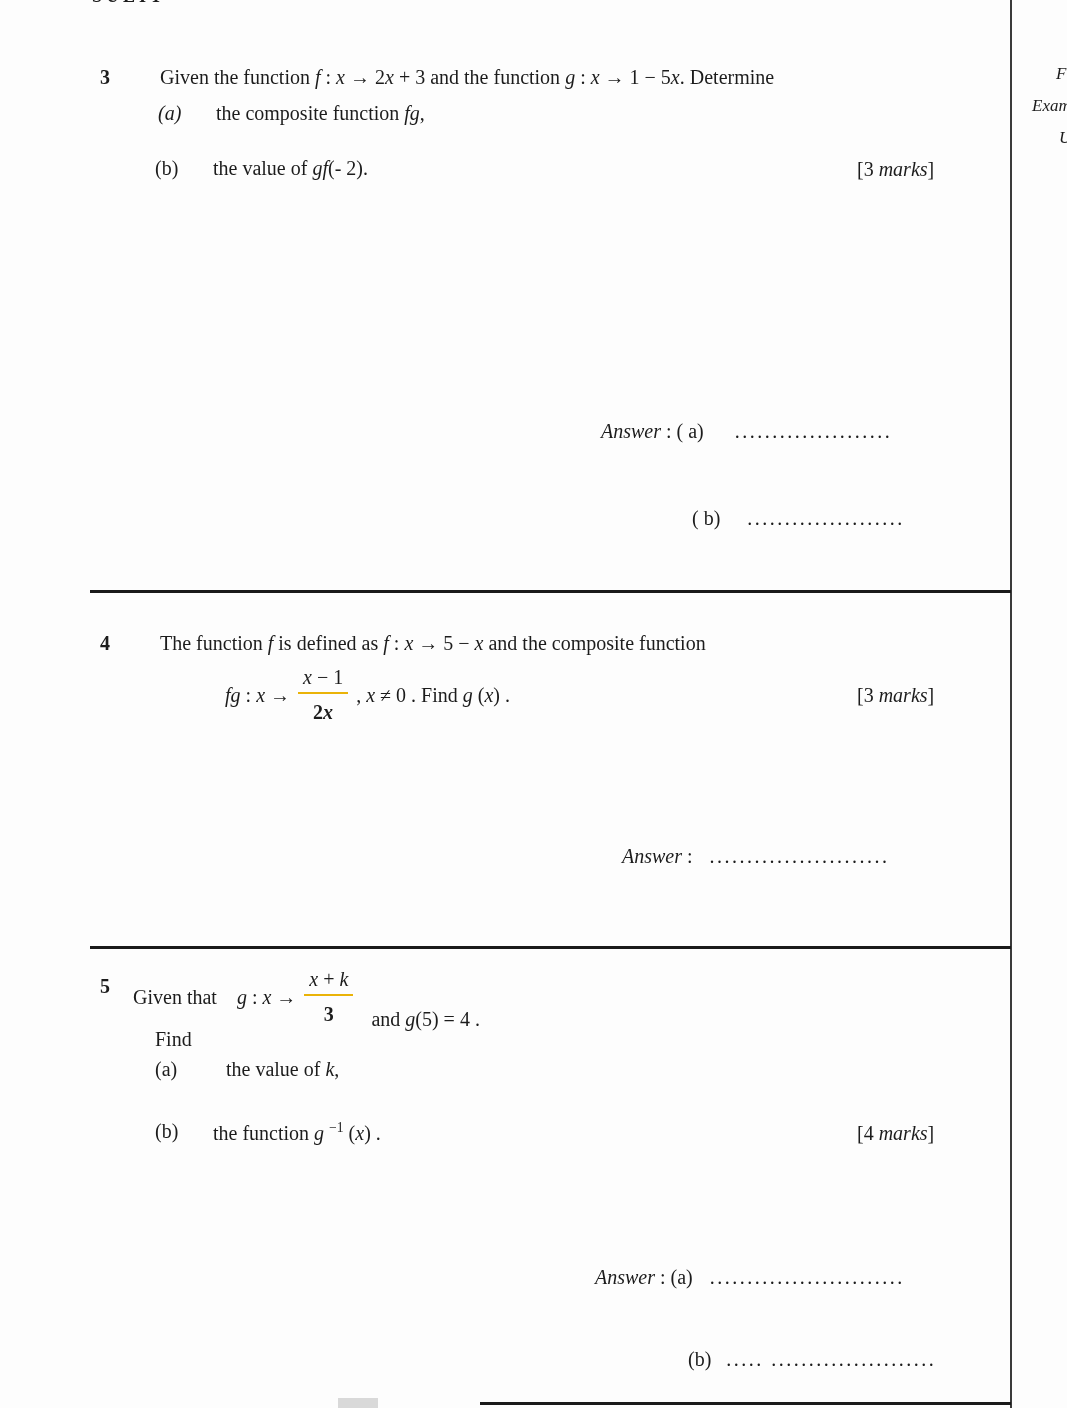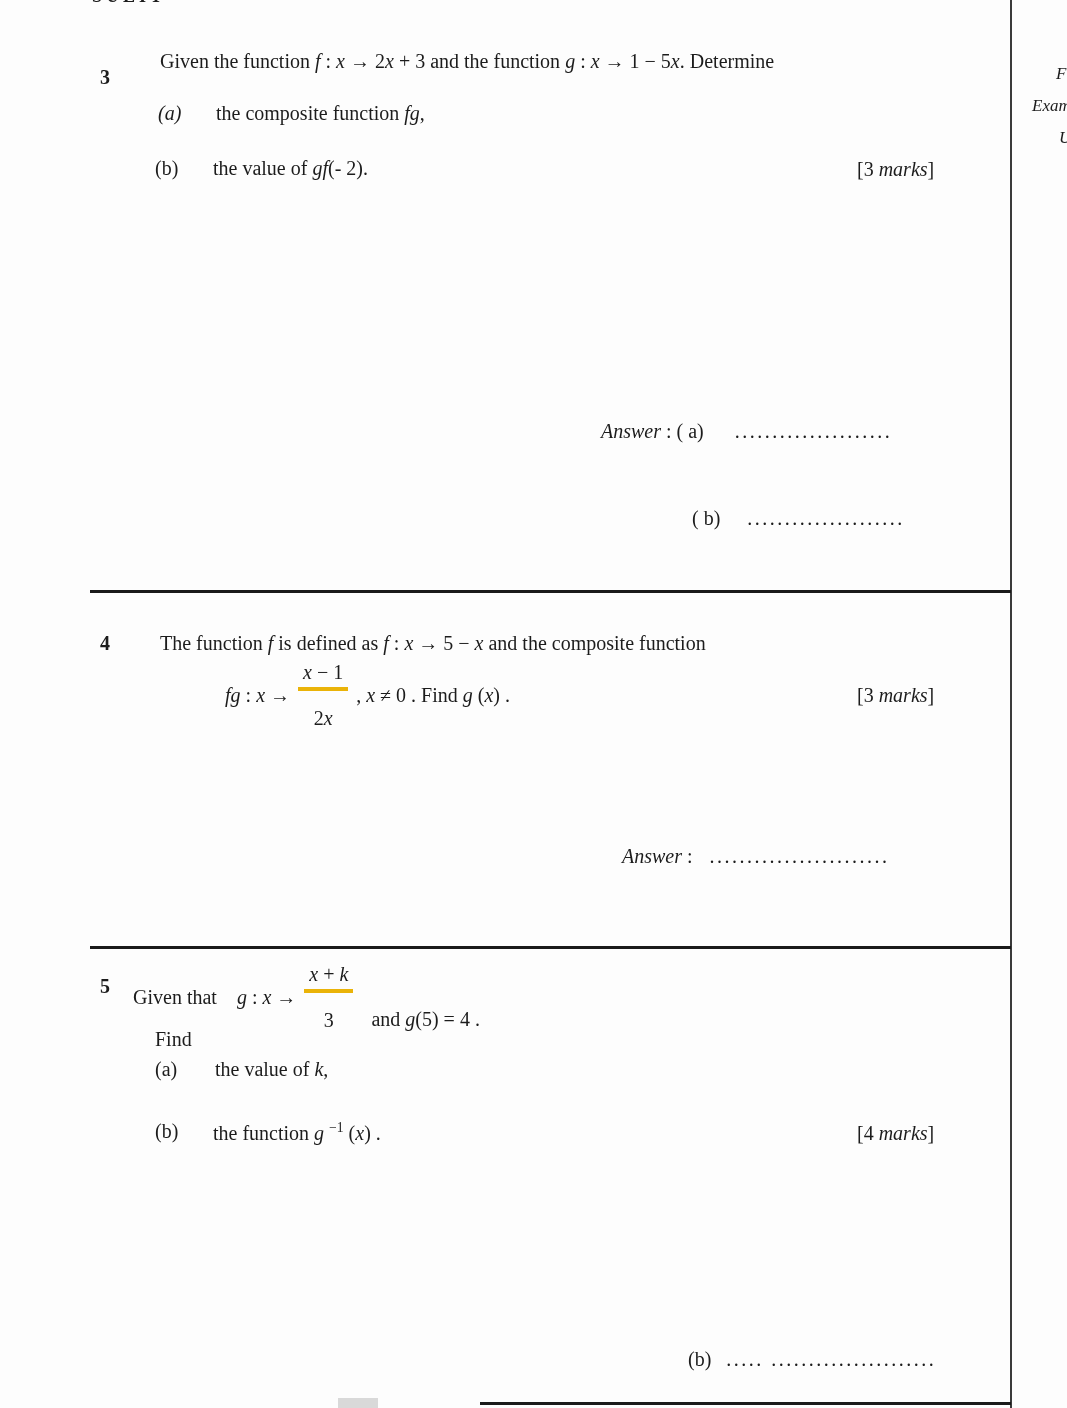--- a/index.html
+++ b/index.html
@@ -21,22 +21,22 @@
   .clipbox { overflow:hidden; }
   .hr { position:absolute; background:#1a1a1a; }
   .vline { position:absolute; background:#3a3a3a; }
   .dots { letter-spacing:2.5px; }
   .mathrow { display:flex; align-items:center; }
   .frac {
     display:inline-flex; flex-direction:column;
     align-items:center; text-align:center;
     margin:0 8px; line-height:1.15;
   }
-  .frac .num { padding:0 5px 3px; border-bottom:4px solid #eab308; }
-  .frac .den { padding-top:16px; }
+  .frac .num { padding:0 5px 3px; border-bottom:2px solid #eab308; }
+  .frac .den { padding-top:7px;font-weight:bold; }
   .examiner { font-size:17px; line-height:32px; }
   .graybox { position:absolute; background:#d9d9d9; }
 </style>
 </head>
 <body>
 
 <div class="page">
 
   <div class="abs clipbox" style="left:92px; top:0; width:150px; height:9px;">
     <div class="bd" style="margin-top:-14px; font-size:18px; letter-spacing:4px;">SULIT</div>
@@ -45,21 +45,21 @@
   <div class="vline" style="left:1010px; top:0; width:2px; height:1408px;"></div>
 
   <div class="abs examiner" style="left:1032px; top:58px; width:160px;">
     <div class="it" style="padding-left:24px;">For</div>
     <div class="it">Examiner's</div>
     <div class="it" style="padding-left:27px;">Use</div>
   </div>
 
   <div class="abs qnum" style="left:100px; top:66px;">3</div>
 
-  <div class="abs" style="left:160px; top:50px;"><span>Given the function </span><span class="it">f</span><span> : </span><span class="it">x</span><span> → 2</span><span class="it">x</span><span> + 3 and the function </span><span class="it">g</span><span> : </span><span class="it">x</span><span> → 1 − 5</span><span class="it">x</span><span>. Determine</span></div>
+  <div class="abs" style="left:160px; top:66px;"><span>Given the function </span><span class="it">f</span><span> : </span><span class="it">x</span><span> → 2</span><span class="it">x</span><span> + 3 and the function </span><span class="it">g</span><span> : </span><span class="it">x</span><span> → 1 − 5</span><span class="it">x</span><span>. Determine</span></div>
 
   <div class="abs it" style="left:158px; top:102px;">(a)</div>
   <div class="abs" style="left:216px; top:102px;"><span>the composite function </span><span class="it">fg</span><span>,</span></div>
 
   <div class="abs" style="left:155px; top:157px;">(b)</div>
   <div class="abs" style="left:213px; top:157px;"><span>the value of </span><span class="it">gf</span><span>(- 2).</span></div>
   <div class="abs" style="left:857px; top:158px;"><span>[3 </span><span class="it">marks</span><span>]</span></div>
 
   <div class="abs" style="left:601px; top:420px;">
     <span><span class="it">Answer</span><span> : ( a)</span></span>
@@ -101,26 +101,30 @@
     <span class="frac">
       <span class="num"><span class="it">x</span><span> + </span><span class="it">k</span></span>
       <span class="den"><span>3</span></span>
     </span>
     <span style="white-space:pre;margin-top:45px;"><span>  and </span><span class="it">g</span><span>(5) = 4 .</span></span>
   </div>
 
   <div class="abs" style="left:155px; top:1028px;">Find</div>
 
   <div class="abs" style="left:155px; top:1058px;">(a)</div>
-  <div class="abs" style="left:215px; top:1058px;"><span>the value of </span><span class="it">k</span><span>,</span></div>
+  <div class="abs" style="left:226px; top:1058px;"><span>the value of </span><span class="it">k</span><span>,</span></div>
 
   <div class="abs" style="left:155px; top:1120px;">(b)</div>
   <div class="abs" style="left:213px; top:1120px;"><span>the function </span><span class="it">g</span><span> </span><span class="sup">−1</span><span> (</span><span class="it">x</span><span>) .</span></div>
   <div class="abs" style="left:857px; top:1122px;"><span>[4 </span><span class="it">marks</span><span>]</span></div>
 
+  <div class="abs" style="left:595px; top:1266px;">
+    <span><span class="it">Answer</span><span> : (a)</span></span>
+    <span class="dots" style="margin-left:12px;">..........................</span>
+  </div>
 
   <div class="abs" style="left:688px; top:1348px;">
     <span>(b)</span>
     <span class="dots" style="margin-left:10px;">.....  ......................</span>
   </div>
 
   <div class="graybox" style="left:338px; top:1398px; width:40px; height:10px;"></div>
   <div class="hr" style="left:480px; top:1402px; width:531px; height:3px;"></div>
 
 </div>

